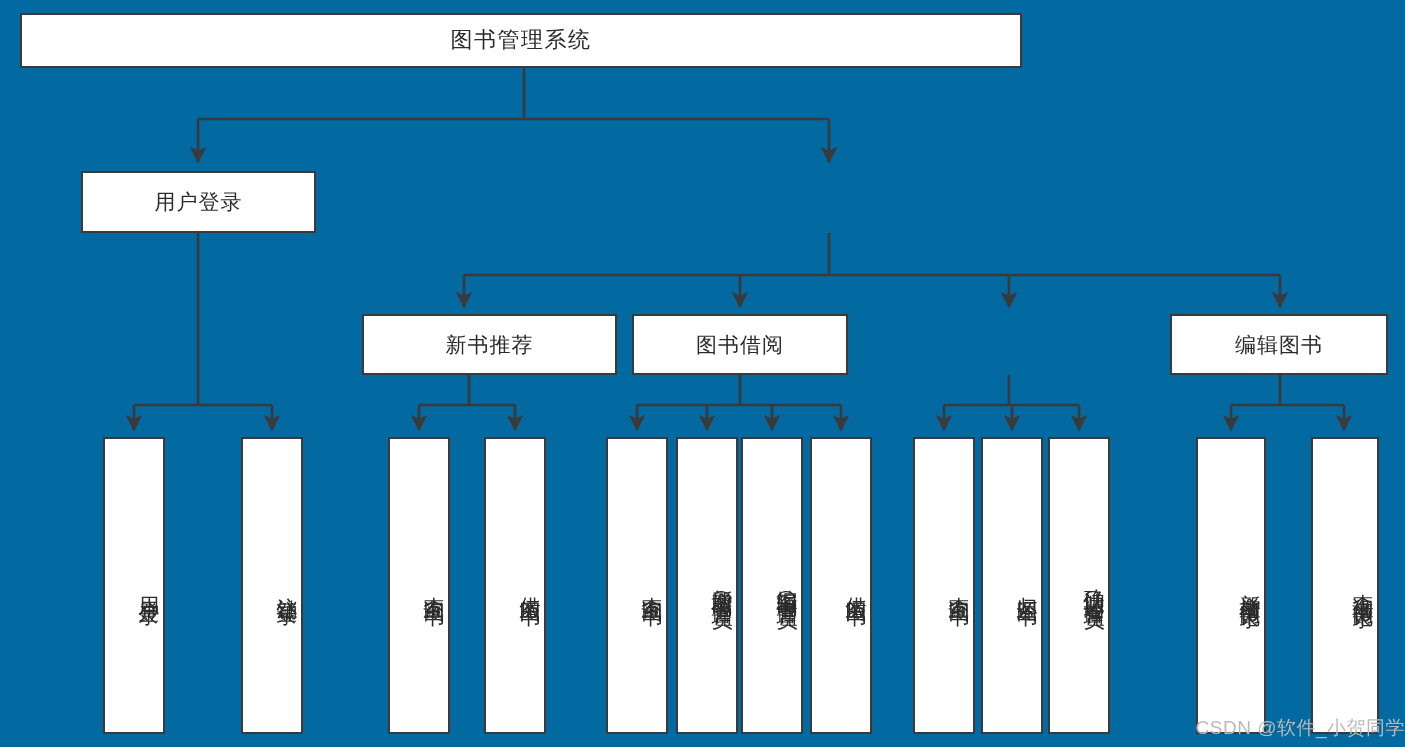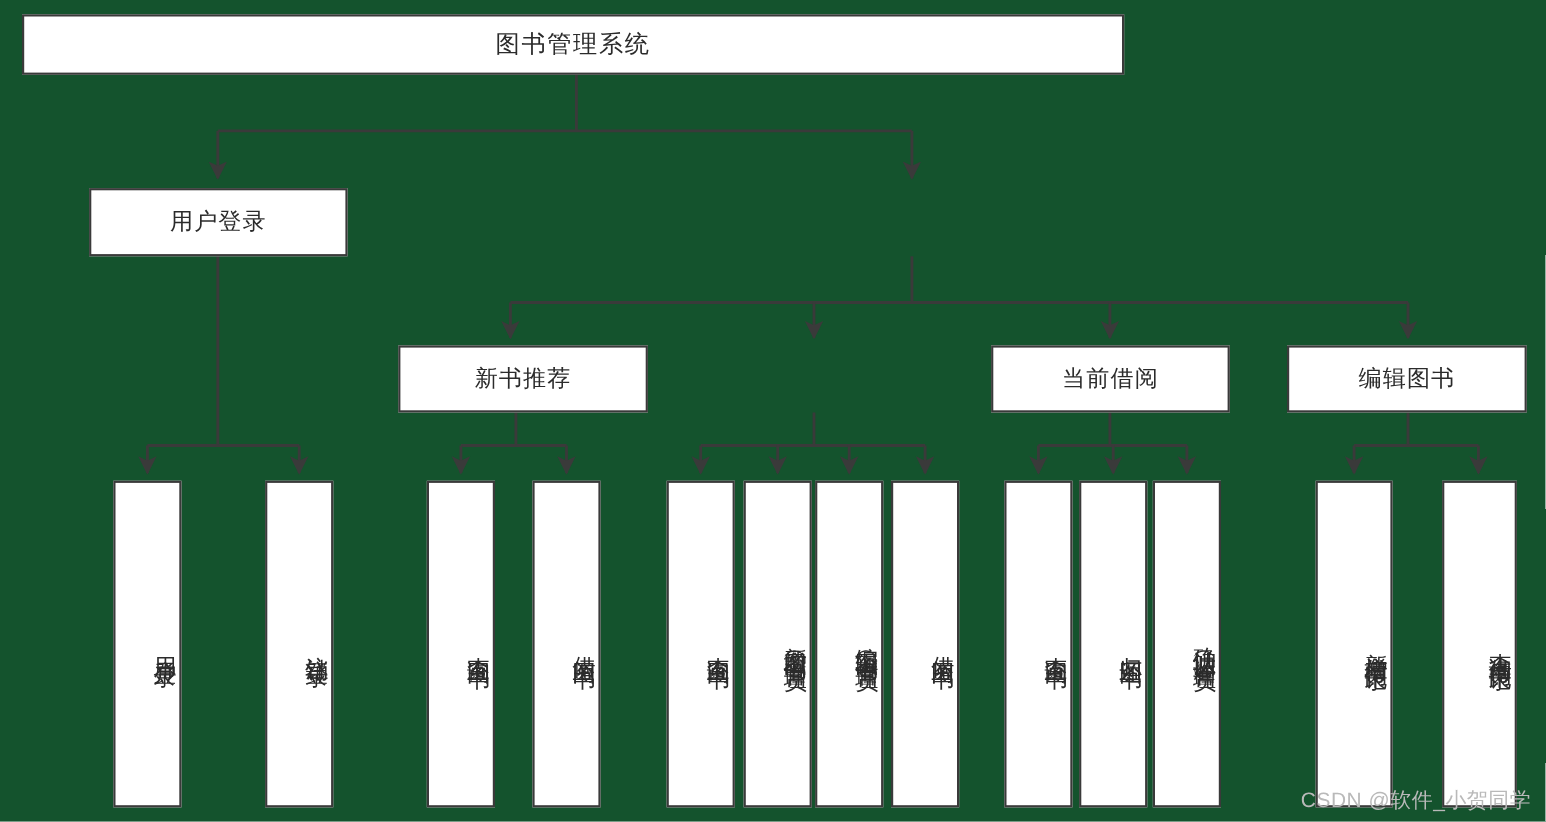--- a/index.html
+++ b/index.html
@@ -7,21 +7,21 @@
     padding: 0;
     background: #ffffff;
   }
   body {
     font-family: "Liberation Sans", "DejaVu Sans", sans-serif;
   }
   #canvas {
     position: relative;
     width: 1405px;
     height: 747px;
-    background: #14532d;
+    background: #0369a1;
     overflow: hidden;
   }
   #wires {
     position: absolute;
     left: 0;
     top: 0;
     width: 1405px;
     height: 747px;
     pointer-events: none;
   }
@@ -55,21 +55,21 @@
     align-items: flex-start;
     justify-content: center;
   }
   .node.v .vtext {
     writing-mode: vertical-rl;
     text-orientation: upright;
     display: block;
   }
   .watermark {
     position: absolute;
-    right: 13px;
+    right: 0;
     bottom: 6px;
     font-size: 19px;
     color: #b9b9b9;
     letter-spacing: 0.5px;
     z-index: 3;
     white-space: nowrap;
     margin-top: 48px;
   }
 </style>
 </head>
@@ -128,25 +128,25 @@
   </svg>
 
   <div class="node h root" style="left:20px; top:13px; width:1002px; height:55px;">
     <span>图书管理系统</span>
   </div>
 
   <div class="node h" style="left:81px; top:171px; width:235px; height:62px;">
     <span>用户登录</span>
   </div>
 
-  <div class="node h" style="left:362px; top:314px; width:227px; height:61px;">
+  <div class="node h" style="left:362px; top:314px; width:255px; height:61px;">
     <span>新书推荐</span>
   </div>
-  <div class="node h" style="left:901px; top:314px; width:217px; height:61px;">
-    <span>当前借阅</span>
+  <div class="node h" style="left:632px; top:314px; width:216px; height:61px;">
+    <span>图书借阅</span>
   </div>
   <div class="node h" style="left:1170px; top:314px; width:218px; height:61px;">
     <span>编辑图书</span>
   </div>
 
   <div class="node v" style="left:103px; top:437px; width:62px; height:297px;">
     <span class="vtext">用户登录</span>
   </div>
   <div class="node v" style="left:241px; top:437px; width:62px; height:297px;">
     <span class="vtext">注销登录</span>

